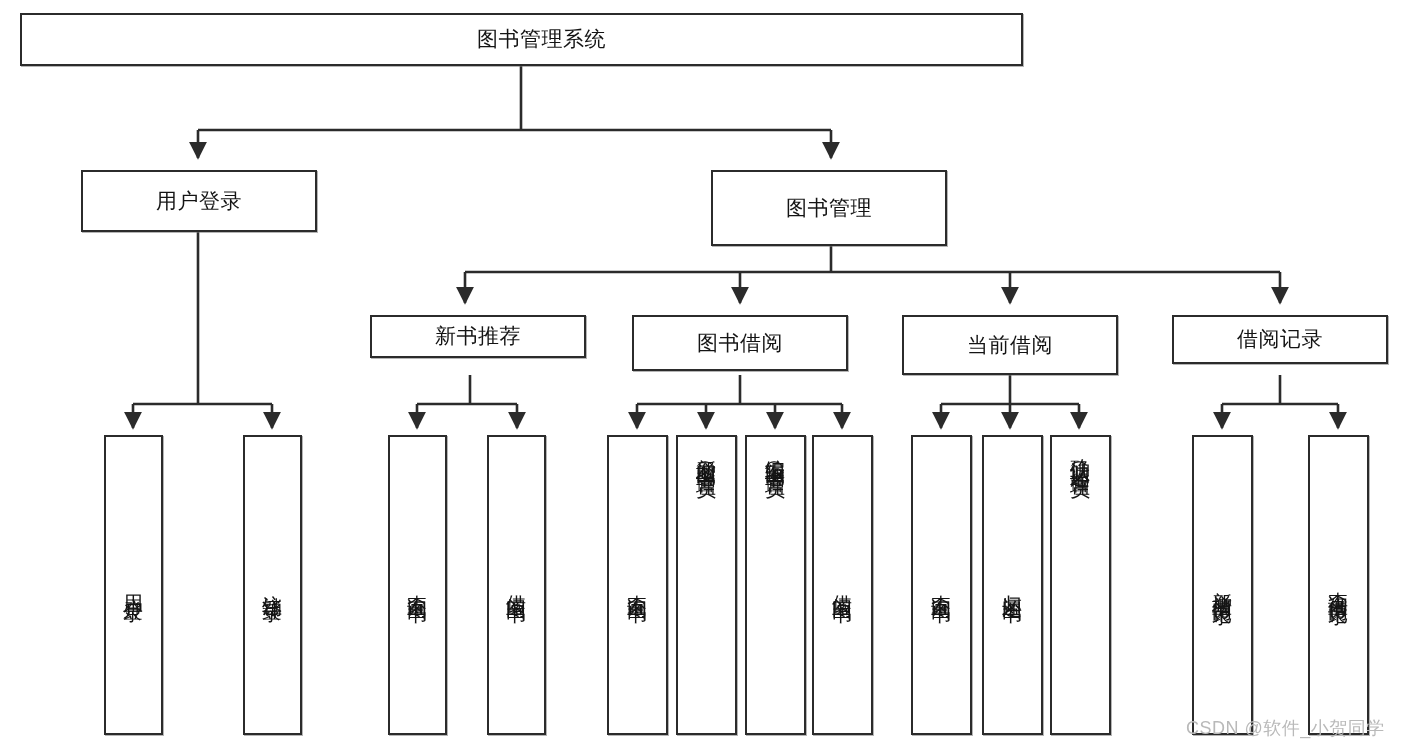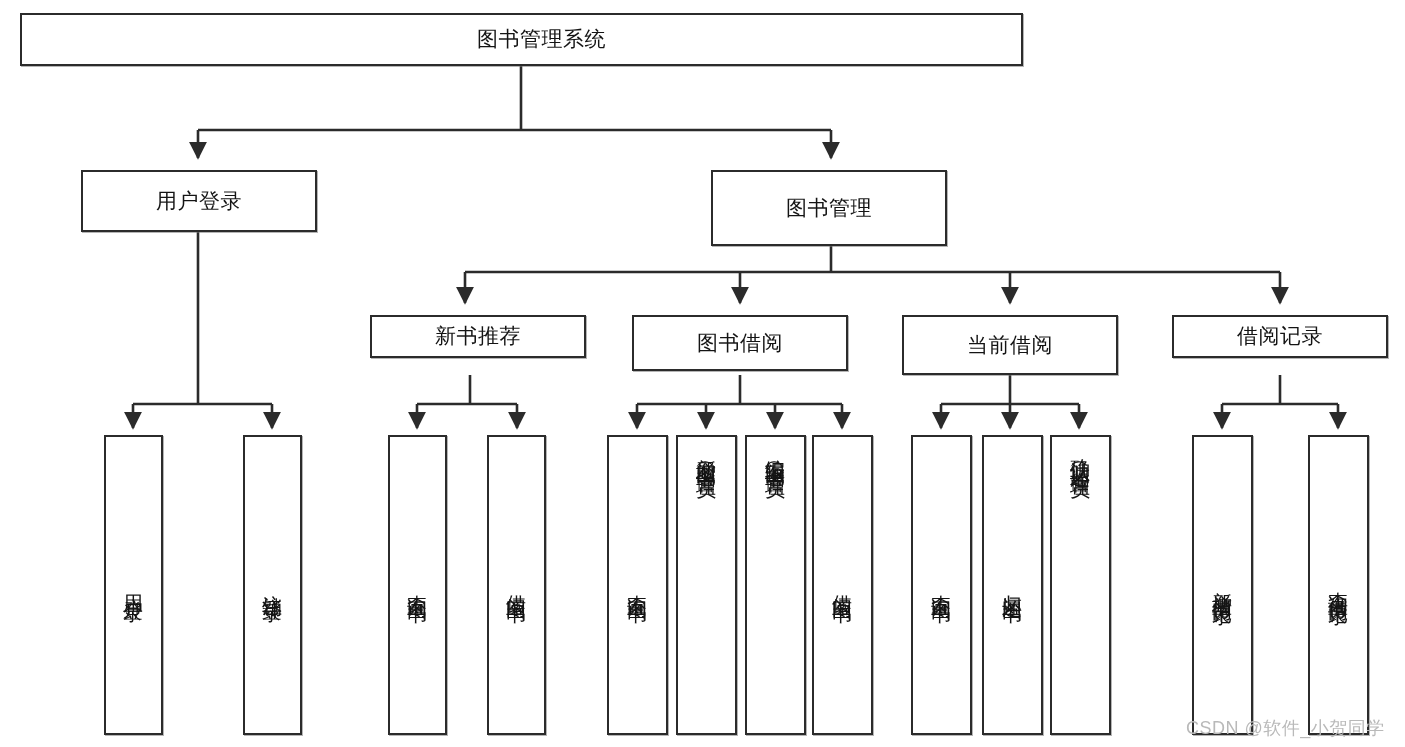--- a/index.html
+++ b/index.html
@@ -146,21 +146,21 @@
   </div>
 
   <div class="node horiz" style="left:632px; top:315px; width:216px; height:56px;">
     <span class="label">图书借阅</span>
   </div>
 
   <div class="node horiz" style="left:902px; top:315px; width:216px; height:60px;">
     <span class="label">当前借阅</span>
   </div>
 
-  <div class="node horiz" style="left:1172px; top:315px; width:216px; height:43px;">
+  <div class="node horiz" style="left:1172px; top:315px; width:216px; height:49px;">
     <span class="label">借阅记录</span>
   </div>
 
   <div class="node vert centered" style="left:104px; top:435px; width:59px; height:300px;">
     <span class="label">用户登录</span>
   </div>
 
   <div class="node vert centered" style="left:243px; top:435px; width:59px; height:300px;">
     <span class="label">注销登录</span>
   </div>

